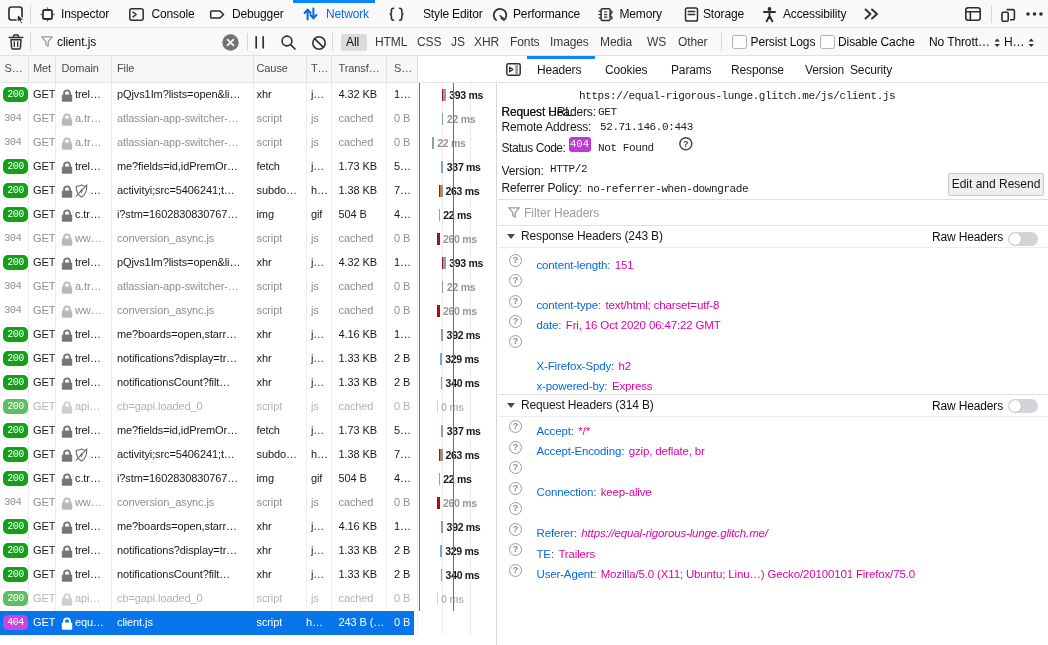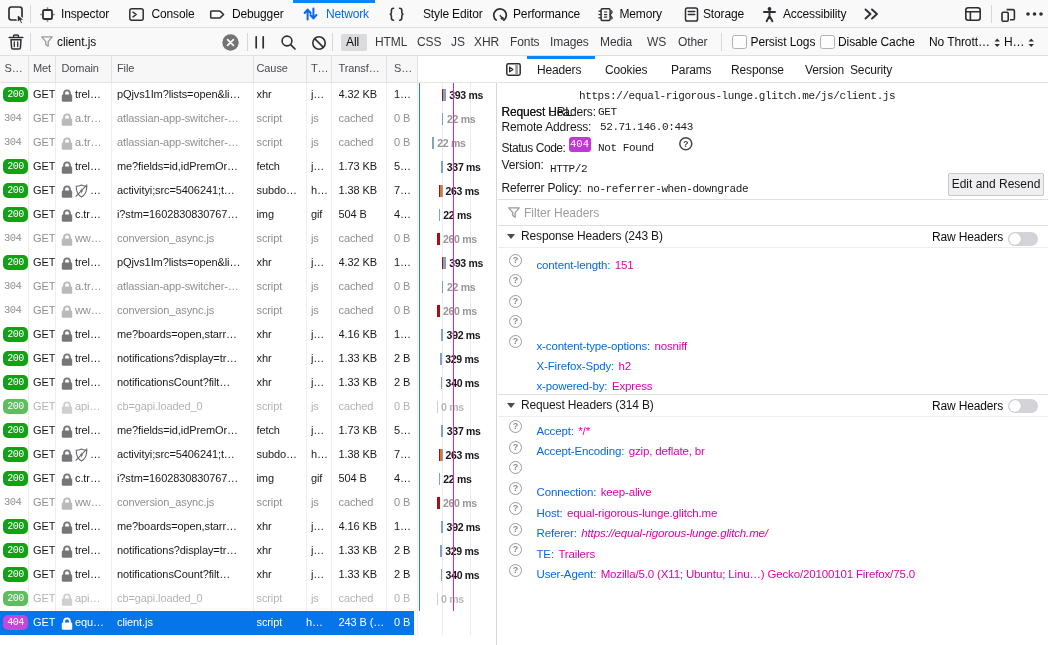--- a/index.html
+++ b/index.html
@@ -613,61 +613,61 @@
 <div class="abs mono" style="left:100px;top:50.0px;white-space:nowrap">GET</div>
 <div class="sumline" style="top:60.5px"><span class="sumlab">Remote Address:</span></div>
 <div class="abs mono" style="left:102px;top:65.0px;white-space:nowrap">52.71.146.0:443</div>
 <div class="sumline" style="top:81.5px"><span class="sumlab" style="letter-spacing:-0.45px">Status Code:</span></div>
 <div class="abs" style="left:70.5px;top:81px;width:22px;height:15px;border-radius:3px;background:#c238d6;color:#fff;font-family:'Liberation Mono',monospace;font-size:10.5px;text-align:center;line-height:15px">404</div>
 <div class="abs mono" style="left:100px;top:86px">Not Found</div>
 <svg class="abs" style="left:181px;top:81px" width="14" height="14" viewBox="0 0 14 14">
         <circle cx="6.8" cy="6.8" r="6" fill="none" stroke="#45454a" stroke-width="1.5"></circle>
         <text x="6.8" y="9.9" font-size="9" font-weight="bold" fill="#45454a" text-anchor="middle" font-family="Liberation Sans">?</text>
       </svg>
-<div class="sumline" style="top:99px"><span class="sumlab">Version:</span></div>
+<div class="sumline" style="top:105px"><span class="sumlab">Version:</span></div>
 <div class="abs mono" style="left:52px;top:107.0px;white-space:nowrap">HTTP/2</div>
 <div class="sumline" style="top:122px"><span class="sumlab">Referrer Policy:</span></div>
 <div class="abs mono" style="left:89px;top:126.5px;white-space:nowrap">no-referrer-when-downgrade</div>
 <div class="abs" style="left:450px;top:117px;width:96px;height:23px;background:#efeff1;border:1px solid #c8c8cb;border-radius:2px;text-align:center;font-size:12px;color:#15151a;line-height:21px">Edit and Resend</div>
 <div class="abs" style="left:0;top:142.5px;width:550px;height:28.5px;border-top:1px solid #e0e0e1"></div>
 <svg class="abs" style="left:10px;top:151px" width="12.5" height="11.5" viewBox="0 0 12.5 11.5">
         <path d="M0.8 0.8 h10.4 l-4 4.8 v4.6 l-2.4 -1.7 v-2.9 Z" fill="none" stroke="#9a9a9e" stroke-width="1.3" stroke-linejoin="round"></path>
       </svg>
 <span class="abs" style="left:26px;top:150px;font-size:12px;color:#9c9ca0">Filter Headers</span>
 <div class="secrow" style="top:168.5px;height:23.5px;border-bottom:1px solid #ededee"></div>
 <div class="tri" style="left:9px;top:178px"></div>
 <span class="abs" style="left:23px;top:172.5px;font-size:12px;color:#18191a;letter-spacing:-0.15px">Response Headers (243 B)</span>
 <span class="abs" style="right:45px;top:174px;font-size:12px;color:#0c0c0d;letter-spacing:-0.15px">Raw Headers</span>
 <div class="toggle" style="left:510px;top:175.5px">
         <div class="knob"></div>
       </div>
 <div class="qi" style="left:11px;top:198.0px">?</div>
 <div class="abs" style="left:38.5px;top:198.5px;white-space:nowrap"><span class="hname">content-length:</span> <span class="hval">151</span></div>
 <div class="qi" style="left:11px;top:218.3px">?</div>
 <div class="qi" style="left:11px;top:238.60000000000002px">?</div>
+<div class="abs" style="left:38.5px;top:239.10000000000002px;white-space:nowrap"><span class="hname">content-type:</span> <span class="hval">text/html; charset=utf-8</span></div>
 <div class="qi" style="left:11px;top:258.90000000000003px">?</div>
+<div class="abs" style="left:38.5px;top:259.40000000000003px;white-space:nowrap"><span class="hname">date:</span> <span class="hval">Fri, 16 Oct 2020 06:47:22 GMT</span></div>
 <div class="qi" style="left:11px;top:279.20000000000005px">?</div>
-<div class="abs" style="left:38.5px;top:279.70000000000005px;white-space:nowrap"><span class="hname">x-content-type-options:</span> <span class="hval">nosniff</span></div>
 <div class="abs" style="left:38.5px;top:300.00000000000006px;white-space:nowrap"><span class="hname">X-Firefox-Spdy:</span> <span class="hval">h2</span></div>
 <div class="abs" style="left:38.5px;top:320.30000000000007px;white-space:nowrap"><span class="hname">x-powered-by:</span> <span class="hval">Express</span></div>
 <div class="secrow" style="top:337.5px;height:23.5px;border-bottom:1px solid #ededee"></div>
 <div class="tri" style="left:9px;top:347px"></div>
 <span class="abs" style="left:23px;top:341.5px;font-size:12px;color:#18191a;letter-spacing:-0.15px">Request Headers (314 B)</span>
 <span class="abs" style="right:45px;top:343px;font-size:12px;color:#0c0c0d;letter-spacing:-0.15px">Raw Headers</span>
 <div class="toggle" style="left:510px;top:343px">
         <div class="knob"></div>
       </div>
 <div class="qi" style="left:11px;top:364.0px">?</div>
 <div class="abs" style="left:38.5px;top:364.5px;white-space:nowrap"><span class="hname">Accept:</span> <span class="hval" style="">*/*</span></div>
 <div class="qi" style="left:11px;top:384.5px">?</div>
 <div class="abs" style="left:38.5px;top:385.0px;white-space:nowrap"><span class="hname">Accept-Encoding:</span> <span class="hval" style="">gzip, deflate, br</span></div>
 <div class="qi" style="left:11px;top:405.0px">?</div>
 <div class="qi" style="left:11px;top:425.5px">?</div>
 <div class="abs" style="left:38.5px;top:426.0px;white-space:nowrap"><span class="hname">Connection:</span> <span class="hval" style="">keep-alive</span></div>
 <div class="qi" style="left:11px;top:446.0px">?</div>
-<div class="abs" style="left:38.5px;top:446.5px;white-space:nowrap"><span class="hname">Host:</span> <span class="hval" style="">equal-rigorous-lunge.glitch.me</span></div>
 <div class="qi" style="left:11px;top:466.5px">?</div>
 <div class="abs" style="left:38.5px;top:467.0px;white-space:nowrap"><span class="hname">Referer:</span> <span class="hval" style="font-style:italic">https://equal-rigorous-lunge.glitch.me/</span></div>
 <div class="qi" style="left:11px;top:487.0px">?</div>
 <div class="abs" style="left:38.5px;top:487.5px;white-space:nowrap"><span class="hname">TE:</span> <span class="hval" style="">Trailers</span></div>
 <div class="qi" style="left:11px;top:507.5px">?</div>
 <div class="abs" style="left:38.5px;top:508.0px;white-space:nowrap"><span class="hname">User-Agent:</span> <span class="hval" style="">Mozilla/5.0 (X11; Ubuntu; Linu…) Gecko/20100101 Firefox/75.0</span></div>
 </div>
 </div>
 </body></html>

